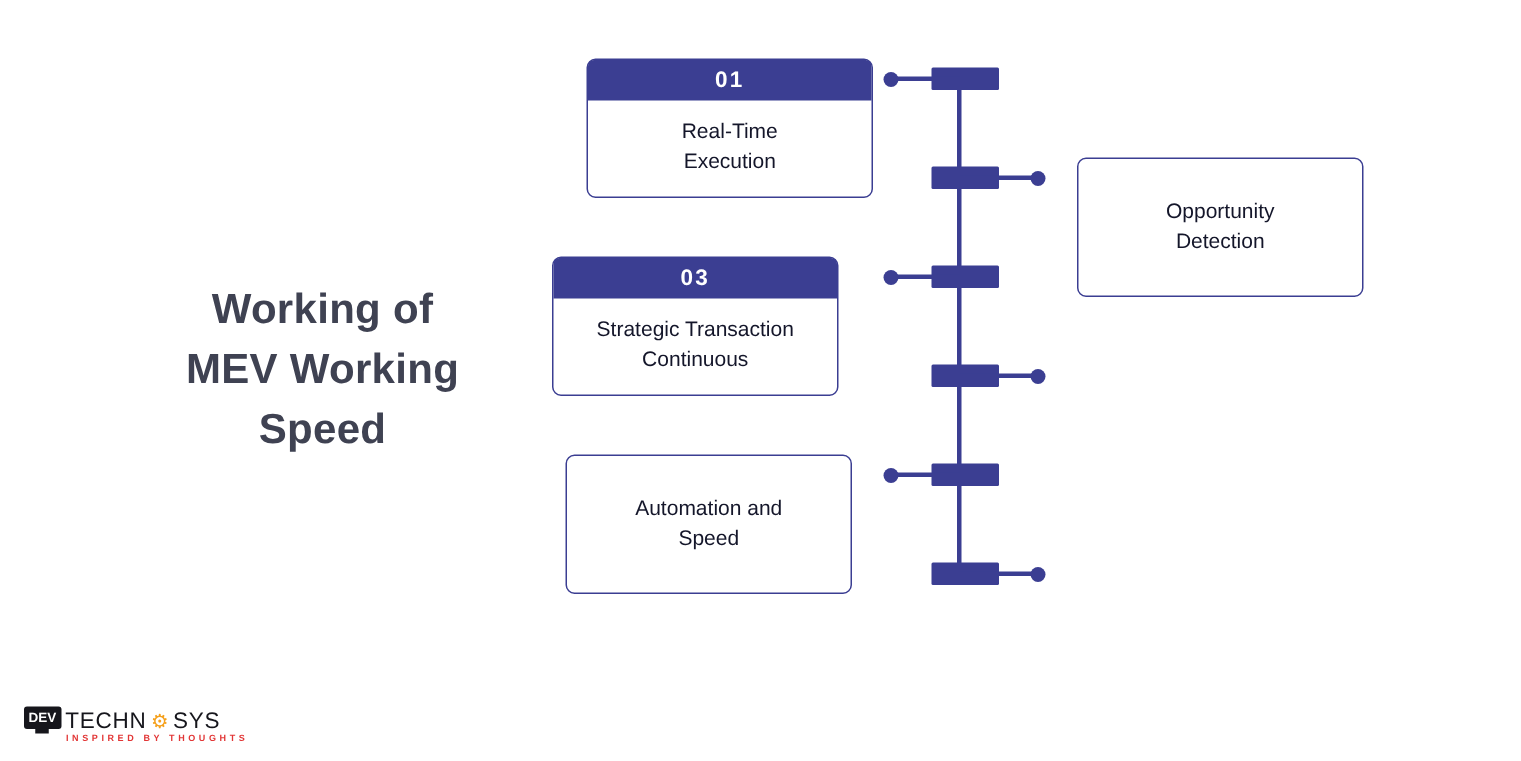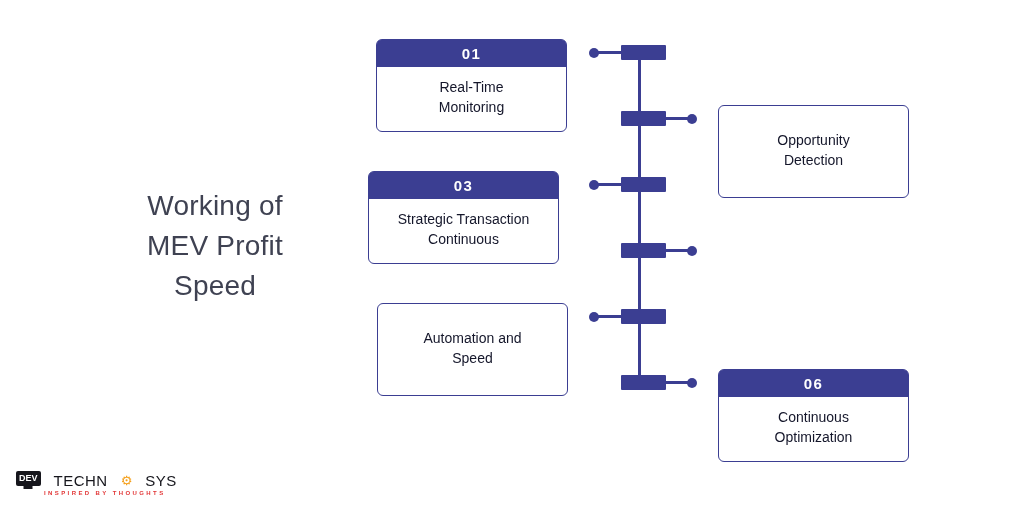--- a/index.html
+++ b/index.html
@@ -16,21 +16,21 @@
   
   .heading {
     position: absolute;
     left: 100px;
     top: 186px;
     width: 230px;
     text-align: center;
     color: #3f4252;
     font-size: 28px;
     line-height: 40px;
-    font-weight: 400;
+    font-weight: 700;
     letter-spacing: 0.2px;
   }
 
   
   .card {
     position: absolute;
     width: 191px;
     height: 93px;
     background: #ffffff;
     border: 1px solid #3b3e92;
@@ -97,21 +97,21 @@
 
   
   .logo {
     position: absolute;
     left: 16px;
     top: 471px;
   }
   .logo-row {
     display: flex;
     align-items: center;
-    gap: 13px;
+    gap: 3px;
   }
   .logo-monitor {
     position: relative;
     background: #16161c;
     color: #ffffff;
     font-weight: 800;
     font-size: 9px;
     line-height: 11px;
     padding: 2px 3px;
     border-radius: 2px;
@@ -147,21 +147,21 @@
     letter-spacing: 2.4px;
   }
 </style>
 </head>
 <body>
 
 <div class="canvas">
 
   <div class="heading">
     <div>Working of</div>
-    <div>MEV Profit</div>
+    <div>MEV Working</div>
     <div>Speed</div>
   </div>
 
   <div class="spine"></div>
 
   <div class="node" style="top:45px"></div>
   <div class="node" style="top:111px"></div>
   <div class="node" style="top:177px"></div>
   <div class="node" style="top:243px"></div>
   <div class="node" style="top:309px"></div>
@@ -174,43 +174,38 @@
   <div class="conn-line" style="left:596px; width:44px; top:315px"></div>
   <div class="conn-dot" style="left:589px; top:312px"></div>
 
   <div class="conn-line" style="left:640px; width:50px; top:117px"></div>
   <div class="conn-dot" style="left:687px; top:114px"></div>
   <div class="conn-line" style="left:640px; width:50px; top:249px"></div>
   <div class="conn-dot" style="left:687px; top:246px"></div>
   <div class="conn-line" style="left:640px; width:50px; top:381px"></div>
   <div class="conn-dot" style="left:687px; top:378px"></div>
 
-  <div class="card" style="left:376px; top:39px">
+  <div class="card" style="left:391px; top:39px">
     <div class="card-header">01</div>
     <div class="card-body">Real-Time
-Monitoring</div>
+Execution</div>
   </div>
   <div class="card" style="left:368px; top:171px">
     <div class="card-header">03</div>
     <div class="card-body">Strategic Transaction
 Continuous</div>
   </div>
   <div class="card" style="left:377px; top:303px">
     <div class="card-body">Automation and
 Speed</div>
   </div>
 
   <div class="card" style="left:718px; top:105px">
     <div class="card-body">Opportunity
 Detection</div>
-  </div>
-  <div class="card" style="left:718px; top:369px">
-    <div class="card-header">06</div>
-    <div class="card-body">Continuous
-Optimization</div>
   </div>
 
   <div class="logo">
     <div class="logo-row">
       <span class="logo-monitor">DEV</span>
       <span class="logo-text">TECHN</span>
       <span class="logo-gear">⚙</span>
       <span class="logo-text">SYS</span>
     </div>
     <div class="logo-tagline">INSPIRED BY THOUGHTS</div>

